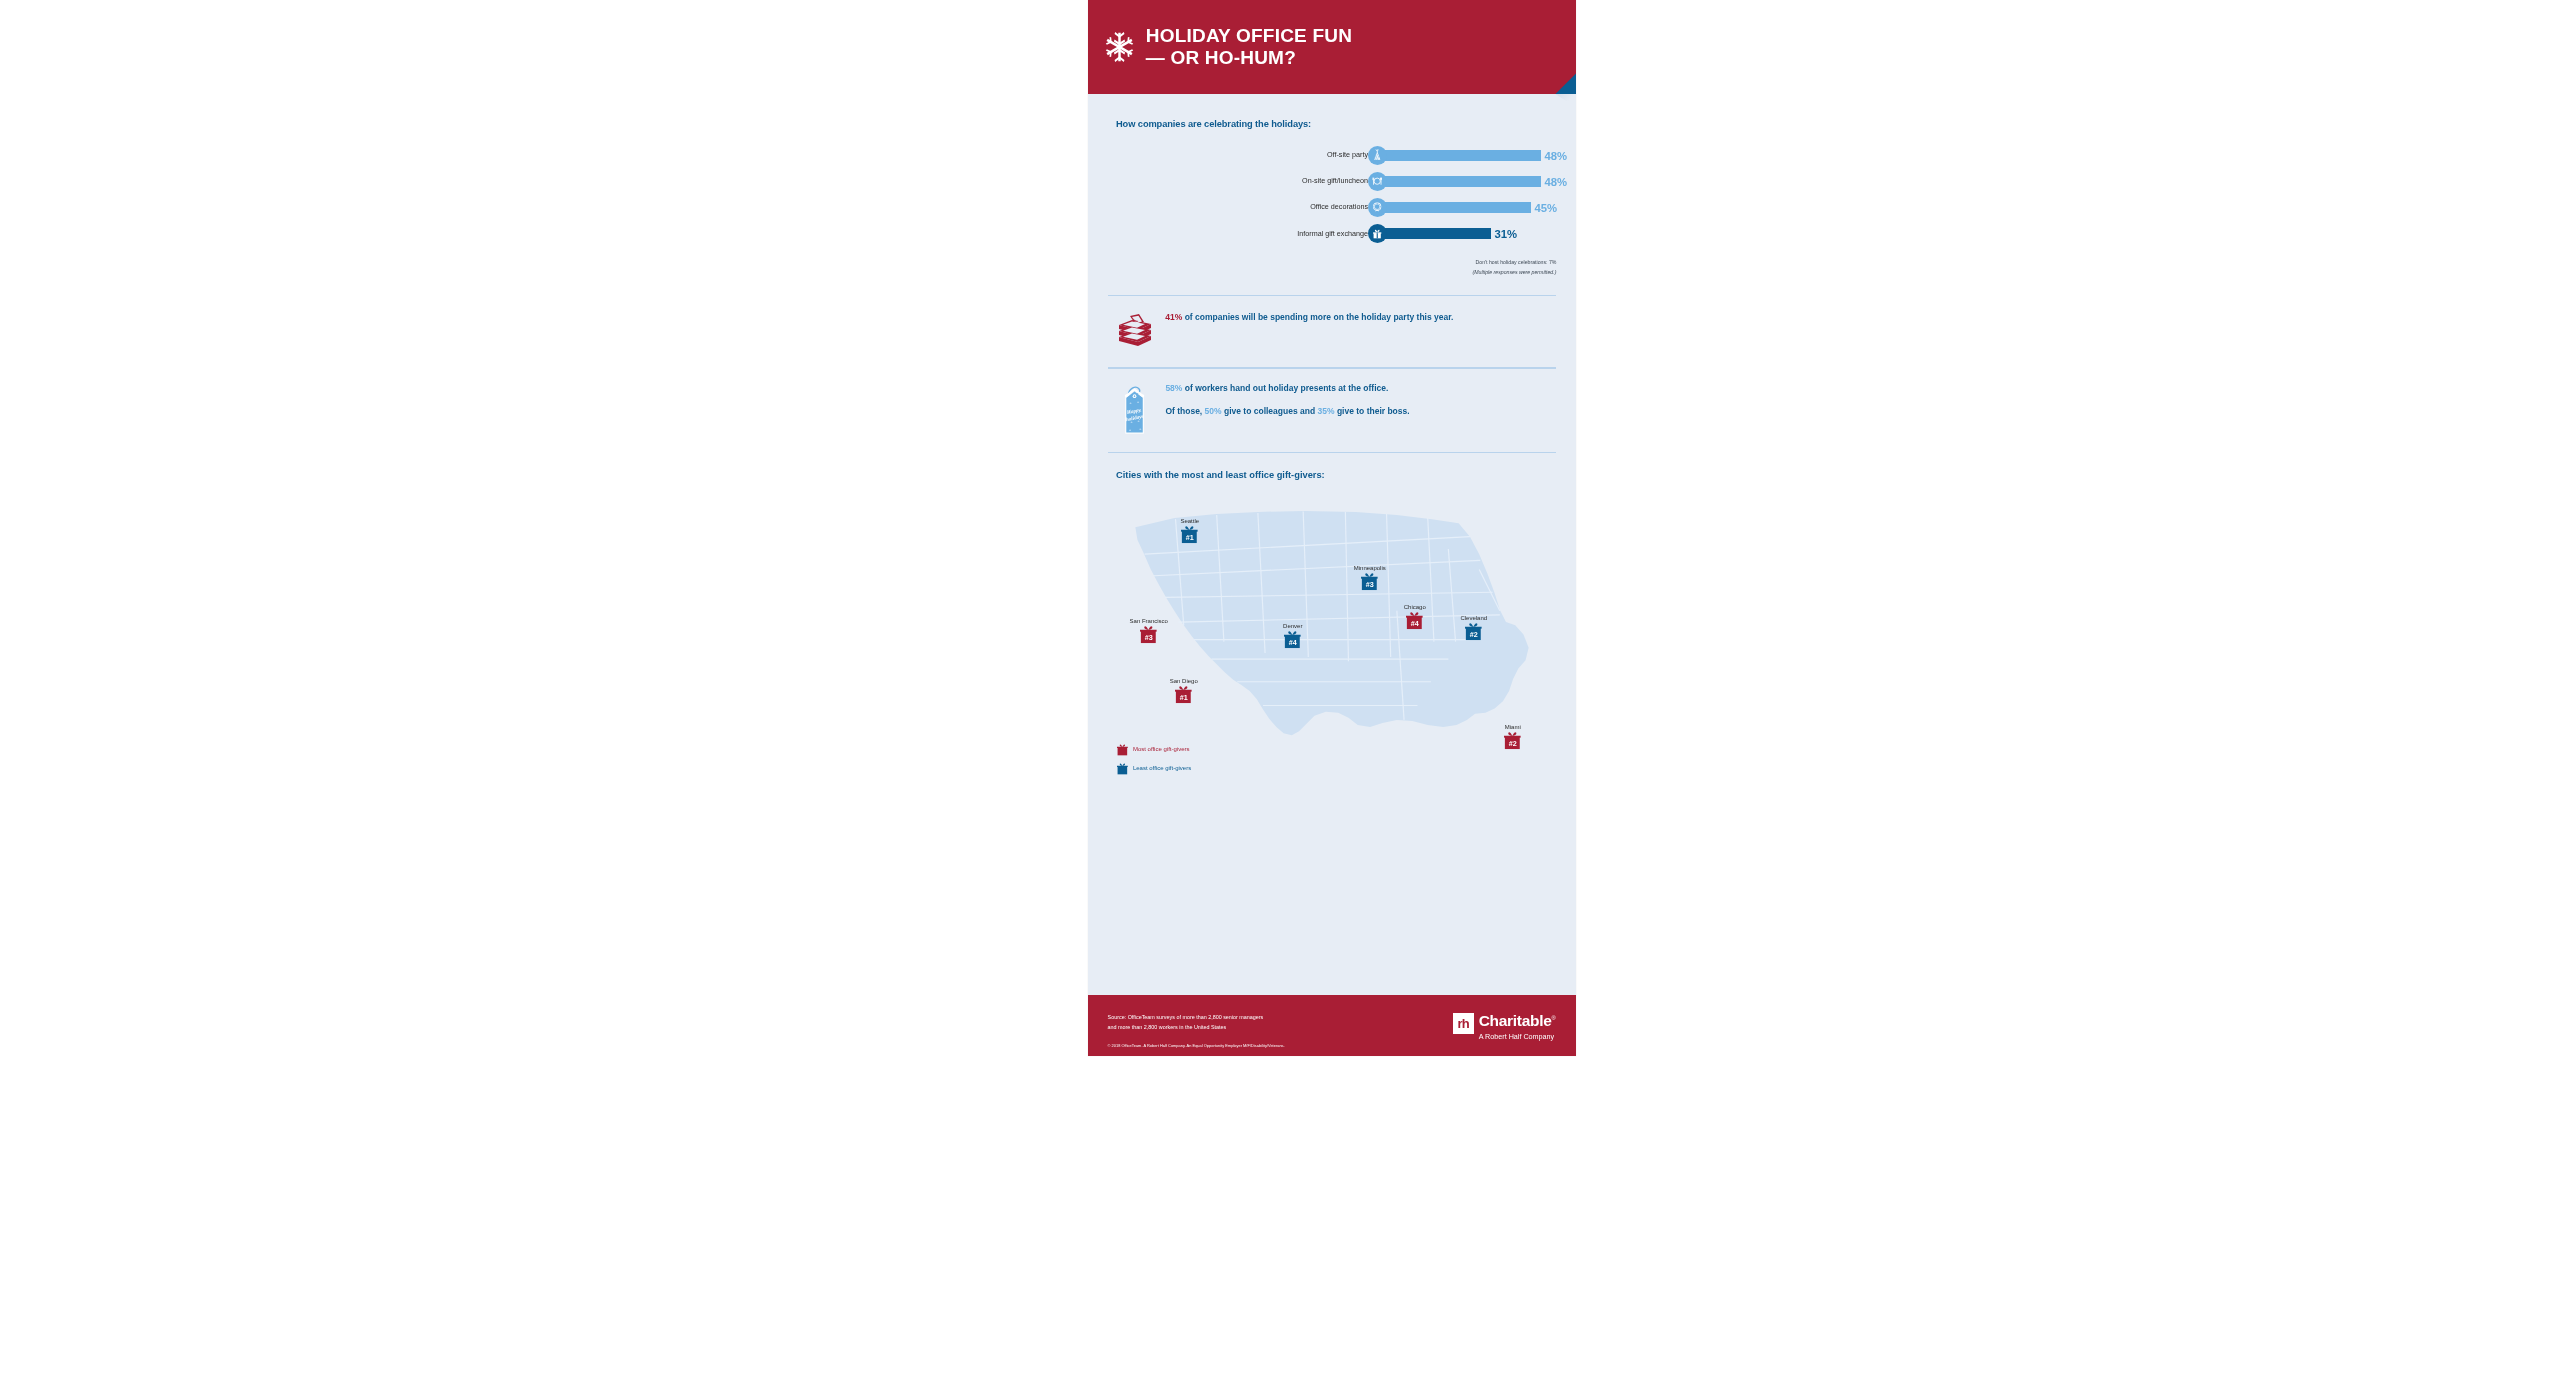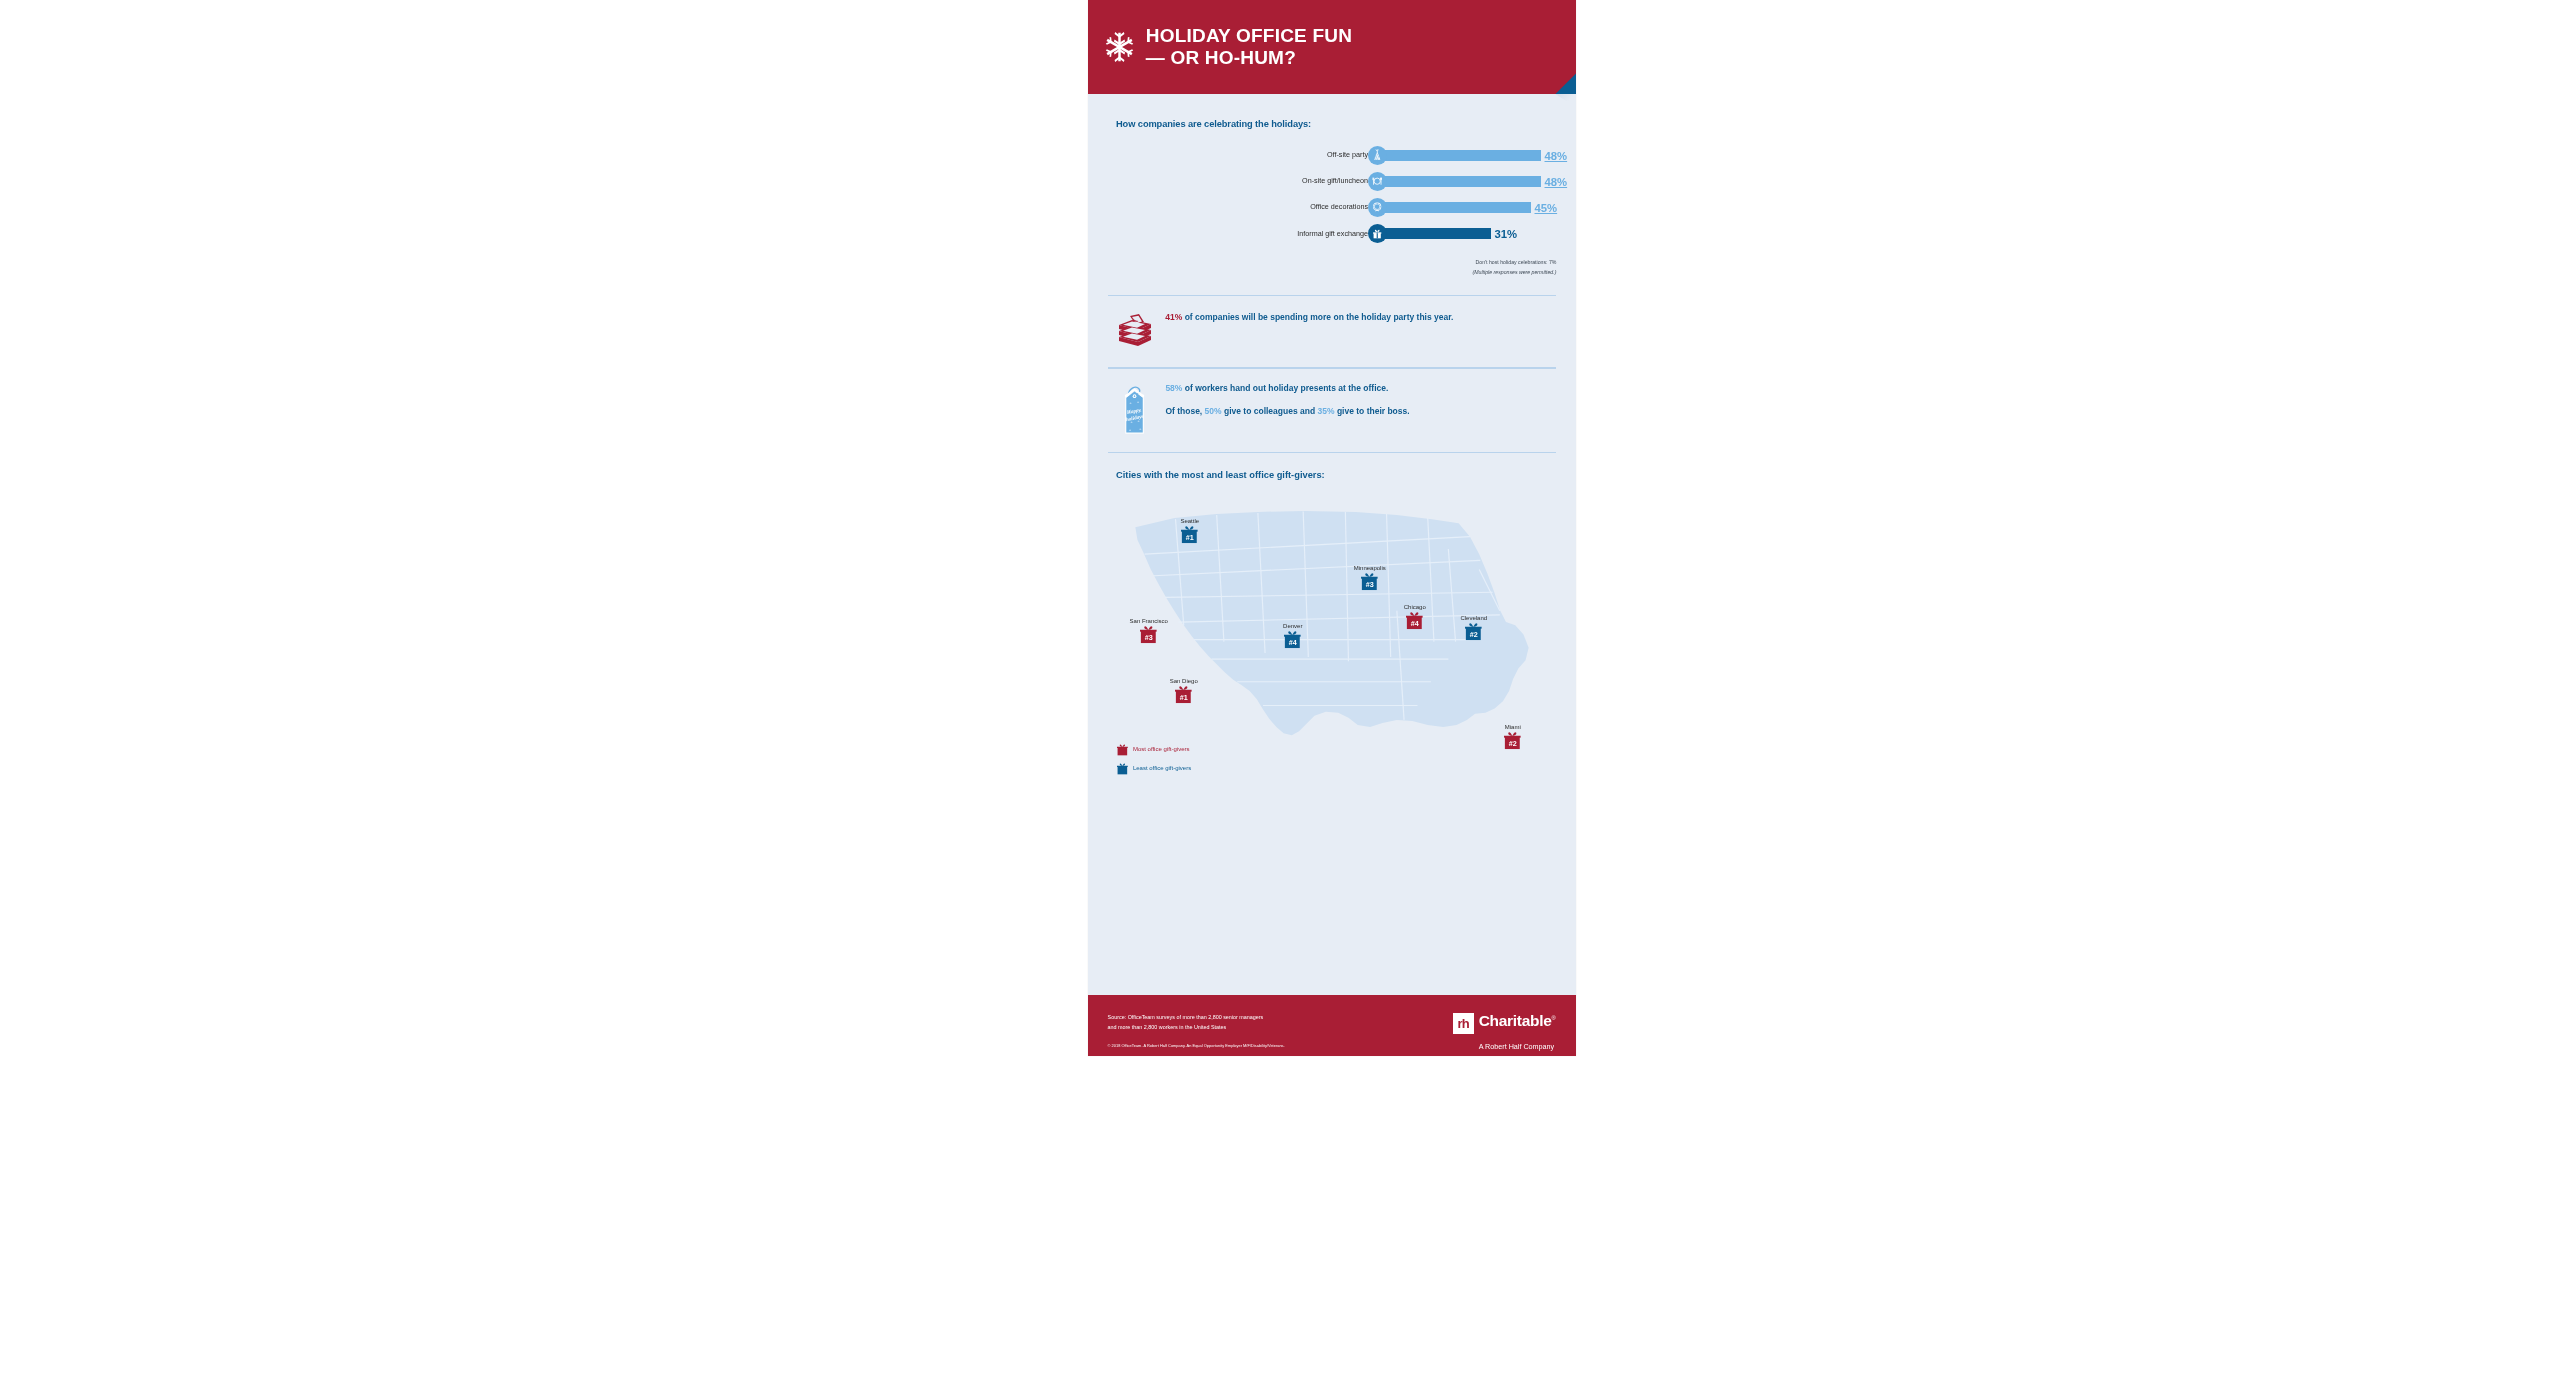--- a/index.html
+++ b/index.html
@@ -56,21 +56,21 @@
     width:19px; height:19px; border-radius:50%;
     flex:0 0 auto; position:relative; z-index:2;
     display:flex; align-items:center; justify-content:center;
   }
   .bar-track { position:relative; height:10.8px; margin-left:-4.1px; display:flex; align-items:center; }
   .bar-fill { height:10.8px; }
   .bar-value { font-weight:700; font-size:11.3px; margin-left:3.6px; white-space:nowrap; }
 
   .tone-light .bar-icon { background:#6aafe2; }
   .tone-light .bar-fill { background:#6aafe2; }
-  .tone-light .bar-value { color:#6aafe2;text-decoration:underline; }
+  .tone-light .bar-value { color:#6aafe2; }
   .tone-dark .bar-icon { background:#0b5e93; }
   .tone-dark .bar-fill { background:#0b5e93; }
   .tone-dark .bar-value { color:#0b5e93; }
 
   .bars-footnote {
     margin-top:13.4px; padding-right:19.6px; text-align:right;
     color:#3f4a56; font-size:5.2px; line-height:1.85;
   }
   .bars-footnote .it { font-style:italic; }
 
@@ -132,21 +132,21 @@
   .footer-logo { display:flex; align-items:flex-start; gap:4.6px; padding-top:1px; }
   .logo-mark {
     width:21.6px; height:21.6px; background:#ffffff; flex:0 0 auto;
     display:flex; align-items:center; justify-content:center;
     color:#a91e35; font-weight:700; font-size:13px; line-height:1;
     font-family:"Liberation Sans", sans-serif; letter-spacing:-0.8px;
   }
   .logo-words { color:#ffffff; }
   .logo-name { font-size:15.5px; font-weight:700; line-height:1; letter-spacing:-0.3px; }
   .logo-name sup { font-size:5.7px; vertical-align:super; font-weight:400; }
-  .logo-tag { font-size:7.2px; margin-top:15px; line-height:1; }
+  .logo-tag { font-size:7.2px; margin-top:5px; line-height:1; }
 </style>
 </head>
 <body>
 
 <div id="stage">
   <div id="infographic">
 
     <div class="header">
       <svg class="snowflake" viewBox="0 0 100 100">
         <g fill="#ffffff">

